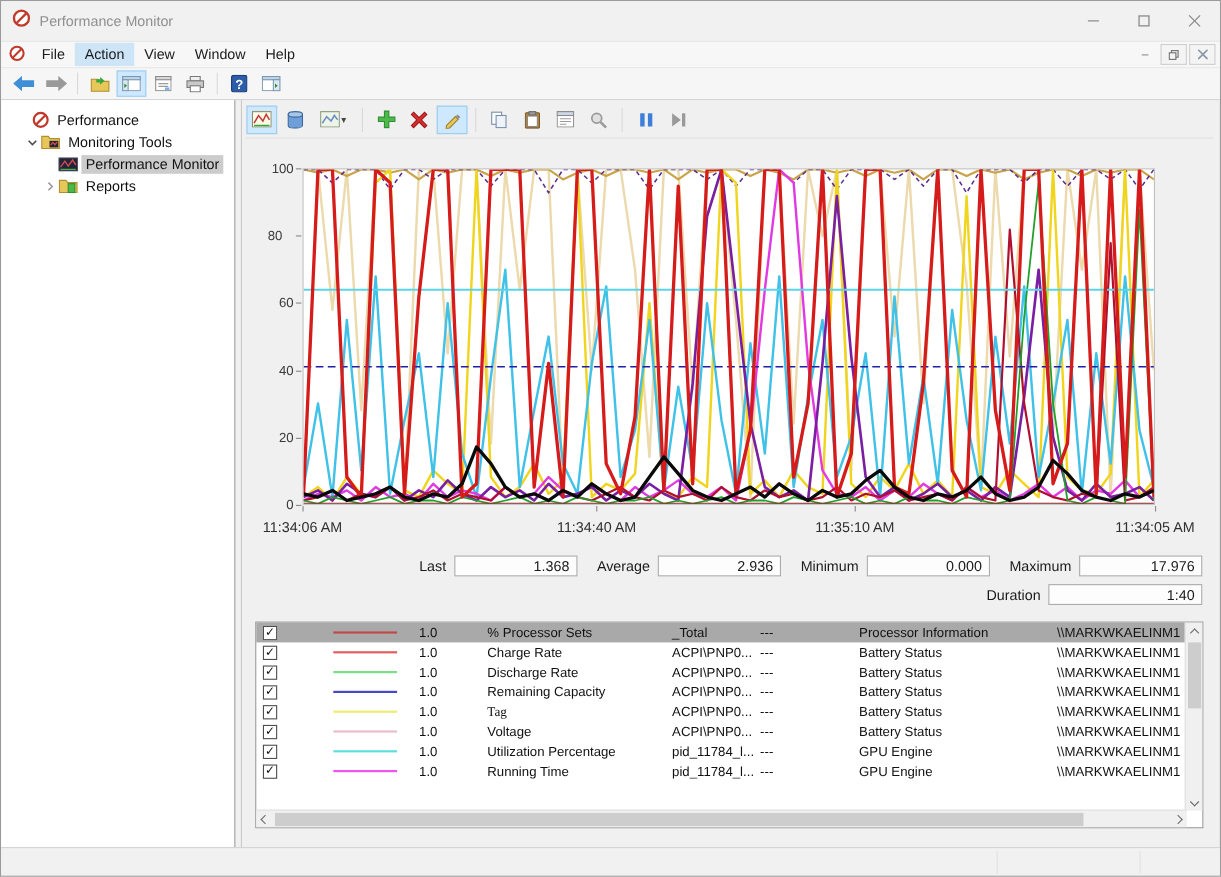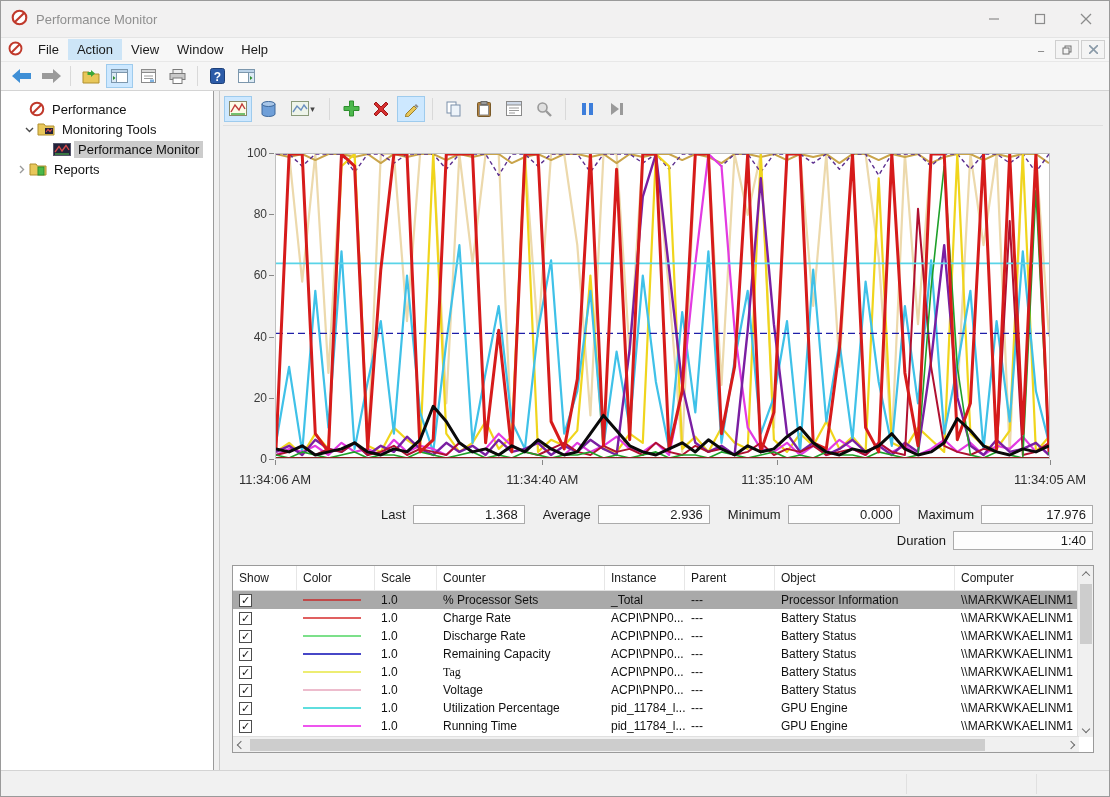--- a/index.html
+++ b/index.html
@@ -239,21 +239,21 @@
             <span class="chev"></span>
             <span style="display: flex; margin: 0px 3px 0px 2px;">
               <svg width="18" height="13">
                 <rect x="0.5" y="0.5" width="17" height="12" fill="#23233a" stroke="#55556a"></rect>
                 <polyline points="2,9 6,3.5 9,8 13,2.5 16,7" fill="none" stroke="#d64a4a" stroke-width="1.3"></polyline>
                 <line x1="2" y1="11" x2="16" y2="11" stroke="#4ab04a" stroke-width="1.2"></line>
               </svg>
             </span>
             <span class="lbl sel">Performance Monitor</span>
           </div>
-          <div class="tree-row" style="padding-left: 14px;">
+          <div class="tree-row" style="padding-left: 38px;">
             <span class="chev">
               <svg width="9" height="9">
                 <polyline points="3,1 6.5,4.5 3,8" fill="none" stroke="#9a9a9a" stroke-width="1.4"></polyline>
               </svg>
             </span>
             <span style="display: flex; margin: 0px 3px 0px 2px;">
               <svg width="18" height="14">
                 <path d="M1 2 L7 2 L8.5 4 L17 4 L17 13 L1 13 Z" fill="#e8c75a" stroke="#b08f2e"></path>
                 <rect x="9" y="5" width="6" height="8" fill="#4ab84a" stroke="#2e8f2e"></rect>
               </svg>
@@ -343,21 +343,21 @@
             <svg width="14" height="14">
               <path d="M1 1 L9 7 L1 13 Z" fill="#9a9a9a"></path>
               <rect x="10" y="1" width="3" height="12" fill="#9a9a9a"></rect>
             </svg>
           </div>
       </div>
 
       <div id="ylabels">
           <div class="ylab" style="left: 13px; top: 55px;">100</div>
           <div class="ytick" style="left: 49px; top: 62px;"></div>
-          <div class="ylab" style="left: 13px; top: 116.2px;">80</div>
+          <div class="ylab" style="left: 13px; top: 116.2px; text-align: center;">80</div>
           <div class="ytick" style="left: 49px; top: 123.2px;"></div>
           <div class="ylab" style="left: 13px; top: 177.4px;">60</div>
           <div class="ytick" style="left: 49px; top: 184.4px;"></div>
           <div class="ylab" style="left: 13px; top: 238.6px;">40</div>
           <div class="ytick" style="left: 49px; top: 245.6px;"></div>
           <div class="ylab" style="left: 13px; top: 299.8px;">20</div>
           <div class="ytick" style="left: 49px; top: 306.8px;"></div>
           <div class="ylab" style="left: 13px; top: 361px;">0</div>
           <div class="ytick" style="left: 49px; top: 368px;"></div>
         </div>
@@ -401,30 +401,20 @@
           <span class="slabel">Maximum</span>
           <div class="sbox">17.976</div>
         </div>
         <div class="srow">
           <span class="slabel">Duration</span>
           <div class="sbox">1:40</div>
         </div>
       </div>
 
       <div class="grid">
-        <div id="gridhead" class="gheader">
-            <div class="hc" style="width: 64px;">Show</div>
-            <div class="hc" style="width: 78px;">Color</div>
-            <div class="hc" style="width: 62px;">Scale</div>
-            <div class="hc" style="width: 168px;">Counter</div>
-            <div class="hc" style="width: 80px;">Instance</div>
-            <div class="hc" style="width: 90px;">Parent</div>
-            <div class="hc" style="width: 180px;">Object</div>
-            <div class="hc" style="width: 123px;">Computer</div>
-          </div>
         <div id="gridrows">
             <div class="grow sel">
               <div style="width: 64px;">
                 <div class="cbx">✓</div>
               </div>
               <div style="width: 78px;">
                 <div class="swatch" style="background: rgb(192, 74, 74);"></div>
               </div>
               <div class="gc" style="width: 62px;">1.0</div>
               <div class="gc" style="width: 168px;">% Processor Sets</div>

